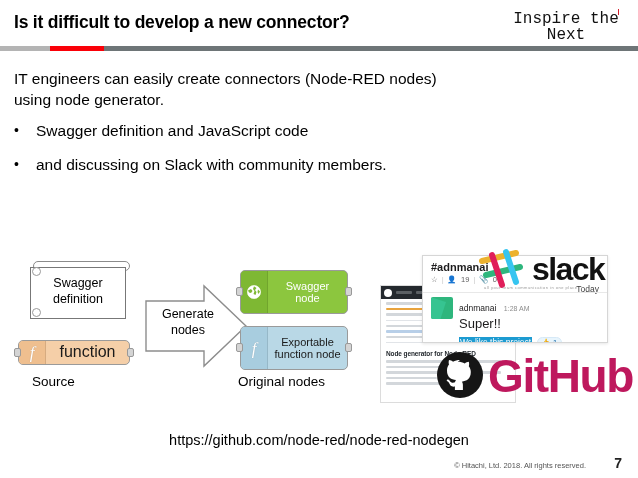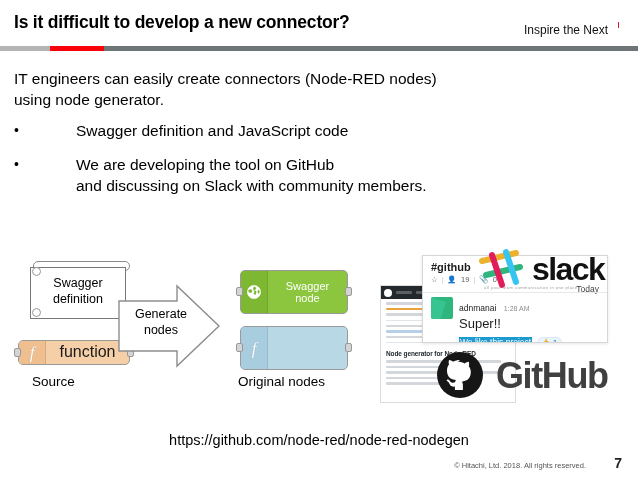--- a/index.html
+++ b/index.html
@@ -37,25 +37,25 @@
   }
   #hitachi-logo .ht-main {
     font-family: "Liberation Sans", sans-serif;
     font-weight: bold;
     font-size: 17px;
     letter-spacing: 1.3px;
     color: #111;
     display: block;
   }
   #hitachi-logo .ht-sub {
-    font-family: Liberation Sans, sans-serif;
-    font-size: 12px;
+    font-family: Liberation Mono, monospace;
+    font-size: 16px;
     color: #111;
     display: block;
-    margin-top: 14px;
+    margin-top: 1px;
     position: relative;
   }
   #hitachi-logo .ht-sub .tick {
     position: absolute;
     right: 9px;
     top: -2px;
     width: 1.5px;
     height: 6px;
     background: #d5202e;
   }
@@ -94,21 +94,21 @@
     line-height: 21.5px;
     margin-bottom: 12px;
   }
   .bullet-dot {
     width: 22px;
     flex: 0 0 22px;
     text-align: left;
     font-size: 14px;
     line-height: 21.5px;
   }
-  .bullet-text { flex: 1; margin-left: 40px; }
+  .bullet-text { flex: 1; }
 
   
   #diagram {
     position: absolute;
     left: 0;
     top: 248px;
     width: 638px;
     height: 160px;
   }
 
@@ -224,21 +224,21 @@
     font-size: 17px;
     color: #ffffff;
     text-shadow: 0 0 1px rgba(0,0,0,0.25);
     line-height: 1;
   }
   .fn-glyph.dark { color: #ffffff; }
 
   
   #generate-arrow {
     position: absolute;
-    left: 117px;
+    left: 144px;
     top: 36px;
     width: 104px;
     height: 84px;
   }
   #generate-arrow .arrow-label {
     position: absolute;
     left: 4px;
     top: 22px;
     width: 80px;
     text-align: center;
@@ -443,26 +443,25 @@
 
   
   #github-logo {
     position: absolute;
     left: 58px; bottom: 2px;
     width: 198px; height: 52px;
   }
   #github-logo .gh-word {
     position: absolute;
     left: 52px; top: 4px;
-    font-size: 36px;
+    font-size: 46px;
     font-weight: bold;
     letter-spacing: -1.4px;
-    color: #404040;
+    color: #be185d;
     line-height: 42px;
-    margin-left: 8px;
   }
 
   
   #repo-url {
     position: absolute;
     left: 0;
     top: 432px;
     width: 638px;
     text-align: center;
     font-size: 14.5px;
@@ -511,21 +510,20 @@
 <div id="bullet-list">
   <div class="bullet-row">
     <div class="bullet-dot">•</div>
     <div class="bullet-text">
       <div>Swagger definition and JavaScript code</div>
     </div>
   </div>
   <div class="bullet-row">
     <div class="bullet-dot">•</div>
     <div class="bullet-text">
-      <div>We are developing the tool on GitHub</div>
       <div>and discussing on Slack with community members.</div>
     </div>
   </div>
 </div>
 
 <div id="diagram">
 
   <div id="swagger-def-box">
     <div class="doc-top"></div>
     <div class="doc-body"></div>
@@ -572,20 +570,24 @@
       <div>Swagger</div>
       <div>node</div>
     </div>
     <span class="nr-port right"></span>
   </div>
 
   <div class="nr-node" id="exportable-node">
     <span class="nr-port left"></span>
     <div class="nr-icon-cell">
       <span class="fn-glyph dark">f</span>
+    </div>
+    <div class="nr-label">
+      <div>Exportable</div>
+      <div>function node</div>
     </div>
     <span class="nr-port right"></span>
   </div>
 
   <div class="diagram-caption" id="caption-original">Original nodes</div>
 </div>
 
 <div id="collage">
 
   <div id="gh-page">
@@ -605,21 +607,21 @@
     <div class="gh-divider"></div>
     <div class="gh-repo-title">Node generator for Node-RED</div>
     <div class="gh-line long"></div>
     <div class="gh-line mid"></div>
     <div class="gh-line long"></div>
     <div class="gh-line short"></div>
     <div class="gh-line mid"></div>
   </div>
 
   <div id="slack-card">
-    <div class="sc-channel">#github</div>
+    <div class="sc-channel">#adnmanai</div>
     <div class="sc-meta">
       <span>☆</span>
       <span class="sep">|</span>
       <span>👤</span>
       <span>19</span>
       <span class="sep">|</span>
       <span>📎</span>
       <span>0</span>
     </div>
     <div class="sc-today">Today</div>

